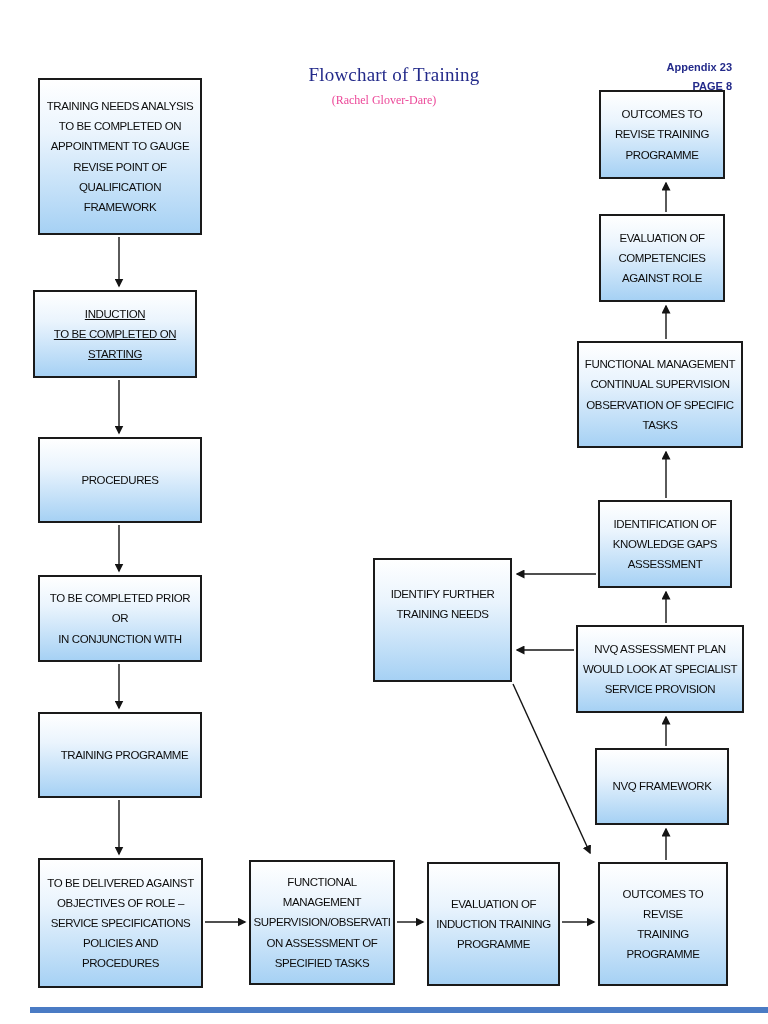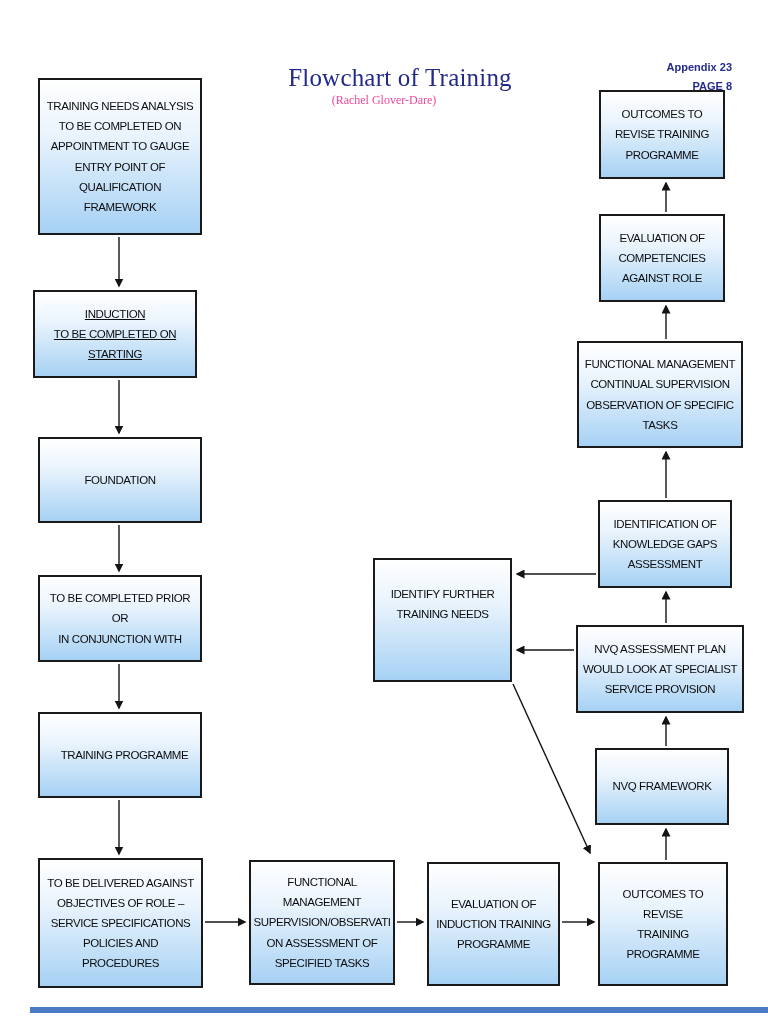--- a/index.html
+++ b/index.html
@@ -7,23 +7,23 @@
     position:relative;width:768px;height:1024px;margin:0 auto;
     background:#ffffff;overflow:hidden;
     font-family:"Liberation Sans",sans-serif;
   }
   
   .appendix{
     position:absolute;top:22px;right:36px;text-align:right;
     color:#232a8a;font-size:11px;font-weight:bold;line-height:1.7;margin-top:36px;
   }
   .title{
-    position:absolute;top:64px;left:250px;width:300px;text-align:center;
+    position:absolute;top:64px;left:244px;width:300px;text-align:center;
     color:#232a8a;font-family:"Liberation Serif",serif;
-    font-size:25px;font-weight:500;letter-spacing:.2px;
+    font-size:19px;font-weight:500;letter-spacing:.2px;
   }
   .subtitle{
     position:absolute;top:93px;left:234px;width:300px;text-align:center;
     color:#ec4899;font-family:"Liberation Serif",serif;font-size:12px;
   }
   
   .node{
     position:absolute;box-sizing:border-box;
     border:2px solid #1a1a1a;
     background:linear-gradient(180deg,#ffffff 0%,#eaf4fd 35%,#a6d1f4 100%);
@@ -71,26 +71,26 @@
     <div>Appendix 23</div>
     <div>PAGE 8</div>
   </div>
 
   <div class="title">Flowchart of Training</div>
   <div class="subtitle">(Rachel Glover-Dare)</div>
 
   <div class="node n-training-needs">TRAINING NEEDS ANALYSIS
 TO BE COMPLETED ON
 APPOINTMENT TO GAUGE
-ENTRY POINT OF
+REVISE POINT OF
 QUALIFICATION FRAMEWORK</div>
   <div class="node n-induction">INDUCTION
 TO BE COMPLETED ON
 STARTING</div>
-  <div class="node n-foundation">FOUNDATION</div>
+  <div class="node n-foundation">PROCEDURES</div>
   <div class="node n-completed-prior">TO BE COMPLETED PRIOR OR
 IN CONJUNCTION WITH</div>
   <div class="node n-training-prog">TRAINING PROGRAMME</div>
   <div class="node n-delivered">TO BE DELIVERED AGAINST
 OBJECTIVES OF ROLE –
 SERVICE SPECIFICATIONS
 POLICIES AND PROCEDURES</div>
 
   <div class="node n-func-supervision">FUNCTIONAL
 MANAGEMENT

